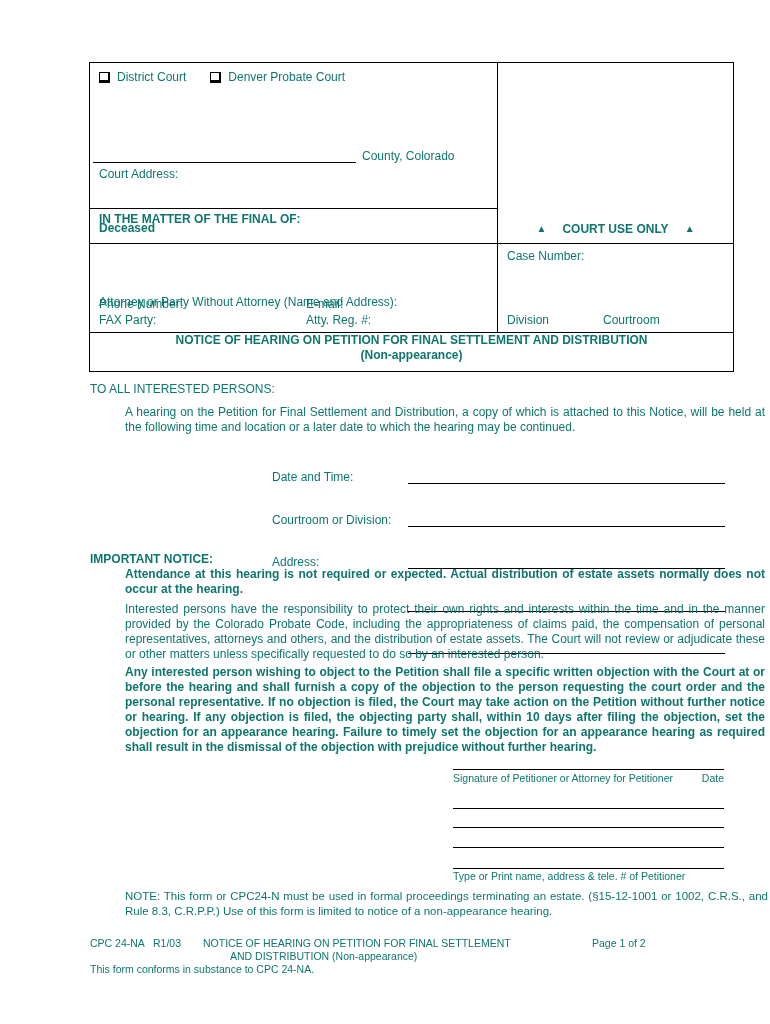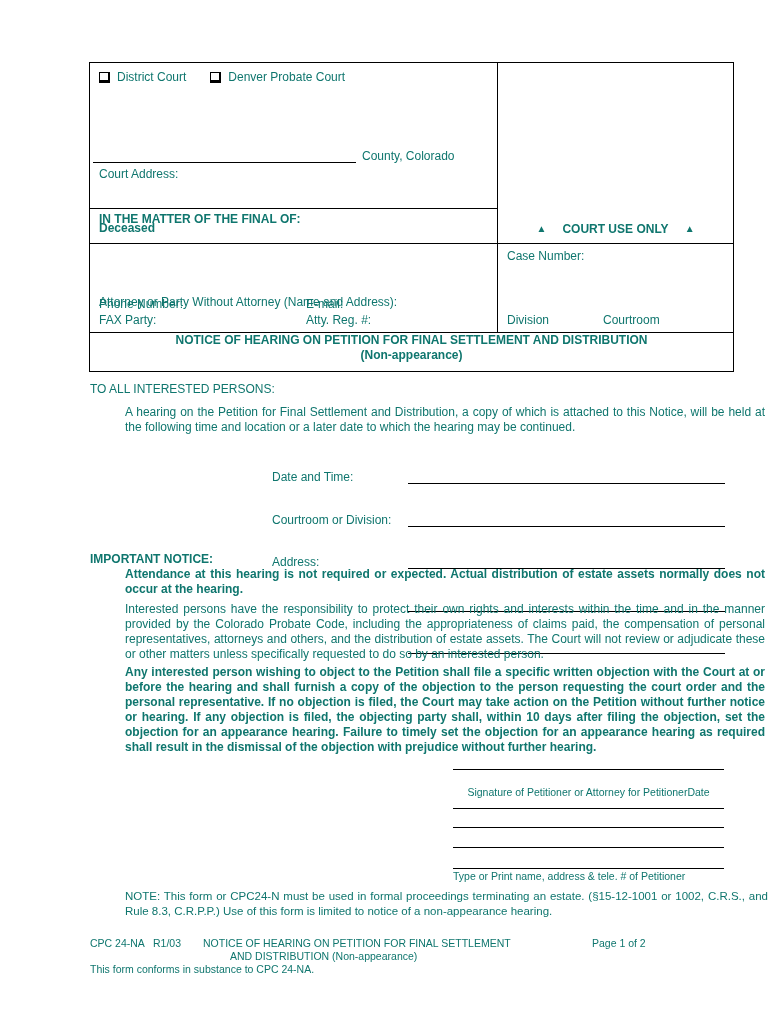--- a/index.html
+++ b/index.html
@@ -45,21 +45,21 @@
   .abs { position:absolute; }
   .para { width:640px; text-align:justify; line-height:15px;margin-left:35px; }
   .b { font-weight:bold; }
   .fields { position:absolute; left:272px; top:447px; width:453px; }
   .field-row { position:relative; height:21.5px;margin-top:21px; }
   .field-label { position:absolute; left:0; top:2px; }
   .blank-line { position:absolute; left:136px; width:317px; top:0; height:16px; border-bottom:1.1px solid #000; }
   
   .sig-block { position:absolute; left:453px; top:769px; width:271px; height:118px; font-size:10.5px; }
   .sig-line { position:absolute; left:0; right:0; border-top:1.1px solid #000; }
-  .sig-labels { position:absolute; left:0; right:0; top:3px; display:flex; justify-content:center;margin-top:14px; }
+  .sig-labels { position:absolute; left:0; right:0; top:3px; display:flex; justify-content:space-between; }
   .type-label { position:absolute; left:0; top:101px; }
   
   .note { font-size:11.5px; }
   .footer-text { font-size:10.5px; }
 </style>
 </head>
 <body>
 
 <div class="page">
 

